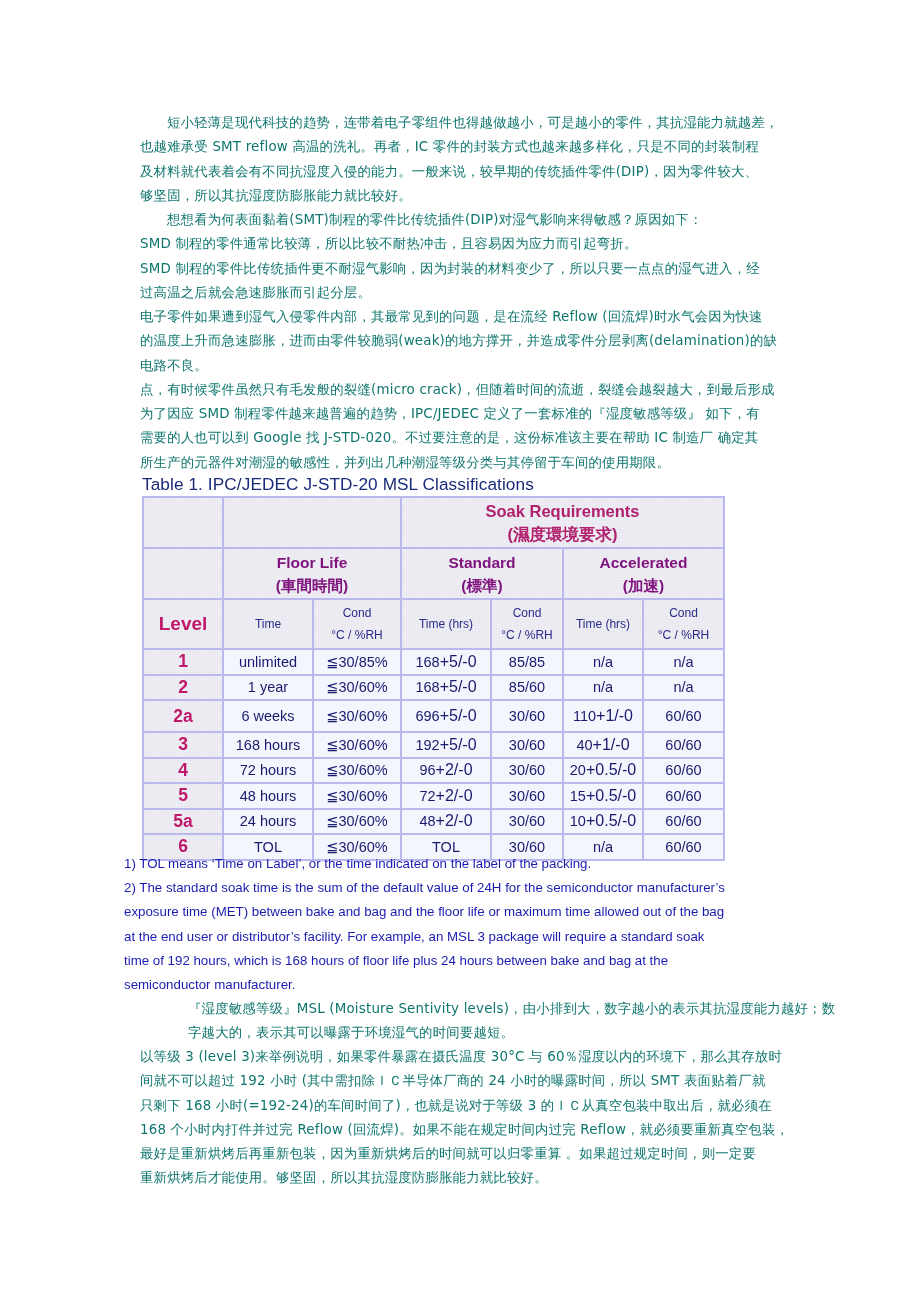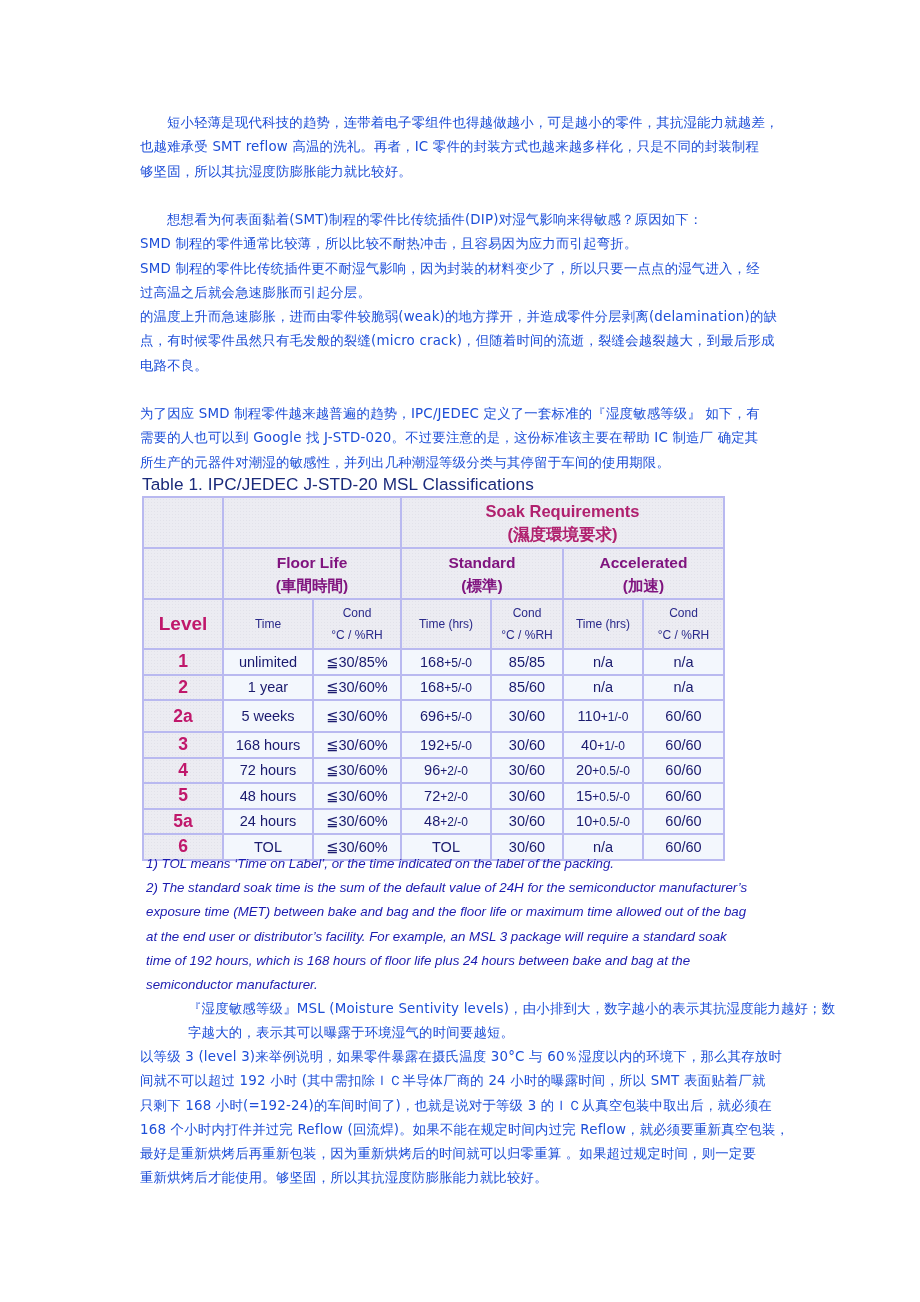--- a/index.html
+++ b/index.html
@@ -1,61 +1,63 @@
 <!DOCTYPE html>
 <html><head>
 <meta charset="utf-8">
 <style>
   html, body { margin: 0; padding: 0; background: #ffffff; }
   body { width: 920px; height: 1302px; position: relative; overflow: hidden;
          font-family: "DejaVu Sans", "Liberation Sans", sans-serif; color: #000; }
   .page { position: absolute; left: 0; top: 0; width: 920px; height: 1302px; }
   .p { position: absolute; left: 140px; width: 650px; font-size: 13.4px; line-height: 24.3px;
-       letter-spacing: 0.2px; color: #1d4ed8; }
+       letter-spacing: 0.2px; color: #0f766e; }
   .p .ln { display: block; white-space: nowrap; }
   .ind { padding-left: 27px; }
   .table-title { position: absolute; left: 142px; top: 474px; font-family: "Liberation Sans", sans-serif;
        font-weight: normal; font-size: 17.2px; color: #1a2a7a; letter-spacing: 0.1px; white-space: nowrap; }
   table.msl { position: absolute; left: 142px; top: 496px; border-collapse: collapse;
        font-family: "Liberation Sans", sans-serif; table-layout: fixed; }
   table.msl td { border: 2px solid #b9b9f0; text-align: center; padding: 0; overflow: hidden; }
   .hdr { background: #ececf2; background-image: radial-gradient(#e2e2ea 0.6px, transparent 0.7px); background-size: 3px 3px; }
   .dat { background: #f3f7fd; color: #1a1a6e; font-size: 14.5px; }
   .soak { color: #b0206e; font-weight: bold; font-size: 16.5px; line-height: 23px; }
   .grp { color: #80147f; font-weight: bold; font-size: 15.5px; line-height: 23px; }
   .lvlhdr { color: #c0186b; font-weight: bold; font-size: 19px; }
   .sub { color: #2a2a8a; font-size: 12px; line-height: 22px; }
   .lvl { color: #c0186b; font-weight: bold; font-size: 17.5px; }
-  .tol { font-size: 12px; }
-  .notes { position: absolute; left: 146px; width: 650px; font-family: "Liberation Sans", sans-serif;
-       font-size: 13.3px; line-height: 24.2px; color: #1b1bb0; font-style: italic; }
+  .tol { font-size: 16px; }
+  .notes { position: absolute; left: 124px; width: 650px; font-family: "Liberation Sans", sans-serif;
+       font-size: 13.3px; line-height: 24.2px; color: #1b1bb0; }
   .notes .ln { display: block; white-space: nowrap; }
 </style>
 </head>
 <body>
 
 <div class="page">
 
   <div class="p" style="top:111px;">
     <span class="ln ind">短小轻薄是现代科技的趋势，连带着电子零组件也得越做越小，可是越小的零件，其抗湿能力就越差，</span>
     <span class="ln">也越难承受  SMT  reflow  高温的洗礼。再者，IC 零件的封装方式也越来越多样化，只是不同的封装制程</span>
+    <span class="ln">及材料就代表着会有不同抗湿度入侵的能力。一般来说，较早期的传统插件零件(DIP)，因为零件较大、</span>
     <span class="ln">够坚固，所以其抗湿度防膨胀能力就比较好。</span>
   </div>
 
   <div class="p" style="top:208px;">
     <span class="ln ind">想想看为何表面黏着(SMT)制程的零件比传统插件(DIP)对湿气影响来得敏感？原因如下：</span>
     <span class="ln">SMD 制程的零件通常比较薄，所以比较不耐热冲击，且容易因为应力而引起弯折。</span>
     <span class="ln">SMD 制程的零件比传统插件更不耐湿气影响，因为封装的材料变少了，所以只要一点点的湿气进入，经</span>
     <span class="ln">过高温之后就会急速膨胀而引起分层。</span>
   </div>
 
   <div class="p" style="top:305px;">
+    <span class="ln">电子零件如果遭到湿气入侵零件内部，其最常见到的问题，是在流经  Reflow (回流焊)时水气会因为快速</span>
     <span class="ln">的温度上升而急速膨胀，进而由零件较脆弱(weak)的地方撑开，并造成零件分层剥离(delamination)的缺</span>
+    <span class="ln">电路不良。</span>
     <span class="ln">点，有时候零件虽然只有毛发般的裂缝(micro crack)，但随着时间的流逝，裂缝会越裂越大，到最后形成</span>
-    <span class="ln">电路不良。</span>
   </div>
 
   <div class="p" style="top:402px;">
     <span class="ln">为了因应 SMD 制程零件越来越普遍的趋势，IPC/JEDEC  定义了一套标准的『湿度敏感等级』  如下，有</span>
     <span class="ln">需要的人也可以到  Google  找  J-STD-020。不过要注意的是，这份标准该主要在帮助  IC 制造厂  确定其</span>
     <span class="ln">所生产的元器件对潮湿的敏感性，并列出几种潮湿等级分类与其停留于车间的使用期限。</span>
   </div>
 
   <div class="table-title">Table 1. IPC/JEDEC J-STD-20 MSL Classifications</div>
 
@@ -126,21 +128,21 @@
           <td class="hdr lvl"><span>2</span></td>
           <td class="dat"><span>1 year</span></td>
           <td class="dat"><span>≦30/60%</span></td>
           <td class="dat"><span>168</span><span class="tol">+5/-0</span></td>
           <td class="dat"><span>85/60</span></td>
           <td class="dat"><span>n/a</span><span class="tol"></span></td>
           <td class="dat"><span>n/a</span></td>
         </tr>
         <tr style="height: 32px;">
           <td class="hdr lvl"><span>2a</span></td>
-          <td class="dat"><span>5 weeks</span></td>
+          <td class="dat"><span>6 weeks</span></td>
           <td class="dat"><span>≦30/60%</span></td>
           <td class="dat"><span>696</span><span class="tol">+5/-0</span></td>
           <td class="dat"><span>30/60</span></td>
           <td class="dat"><span>110</span><span class="tol">+1/-0</span></td>
           <td class="dat"><span>60/60</span></td>
         </tr>
         <tr style="height: 25.5px;">
           <td class="hdr lvl"><span>3</span></td>
           <td class="dat"><span>168 hours</span></td>
           <td class="dat"><span>≦30/60%</span></td>

